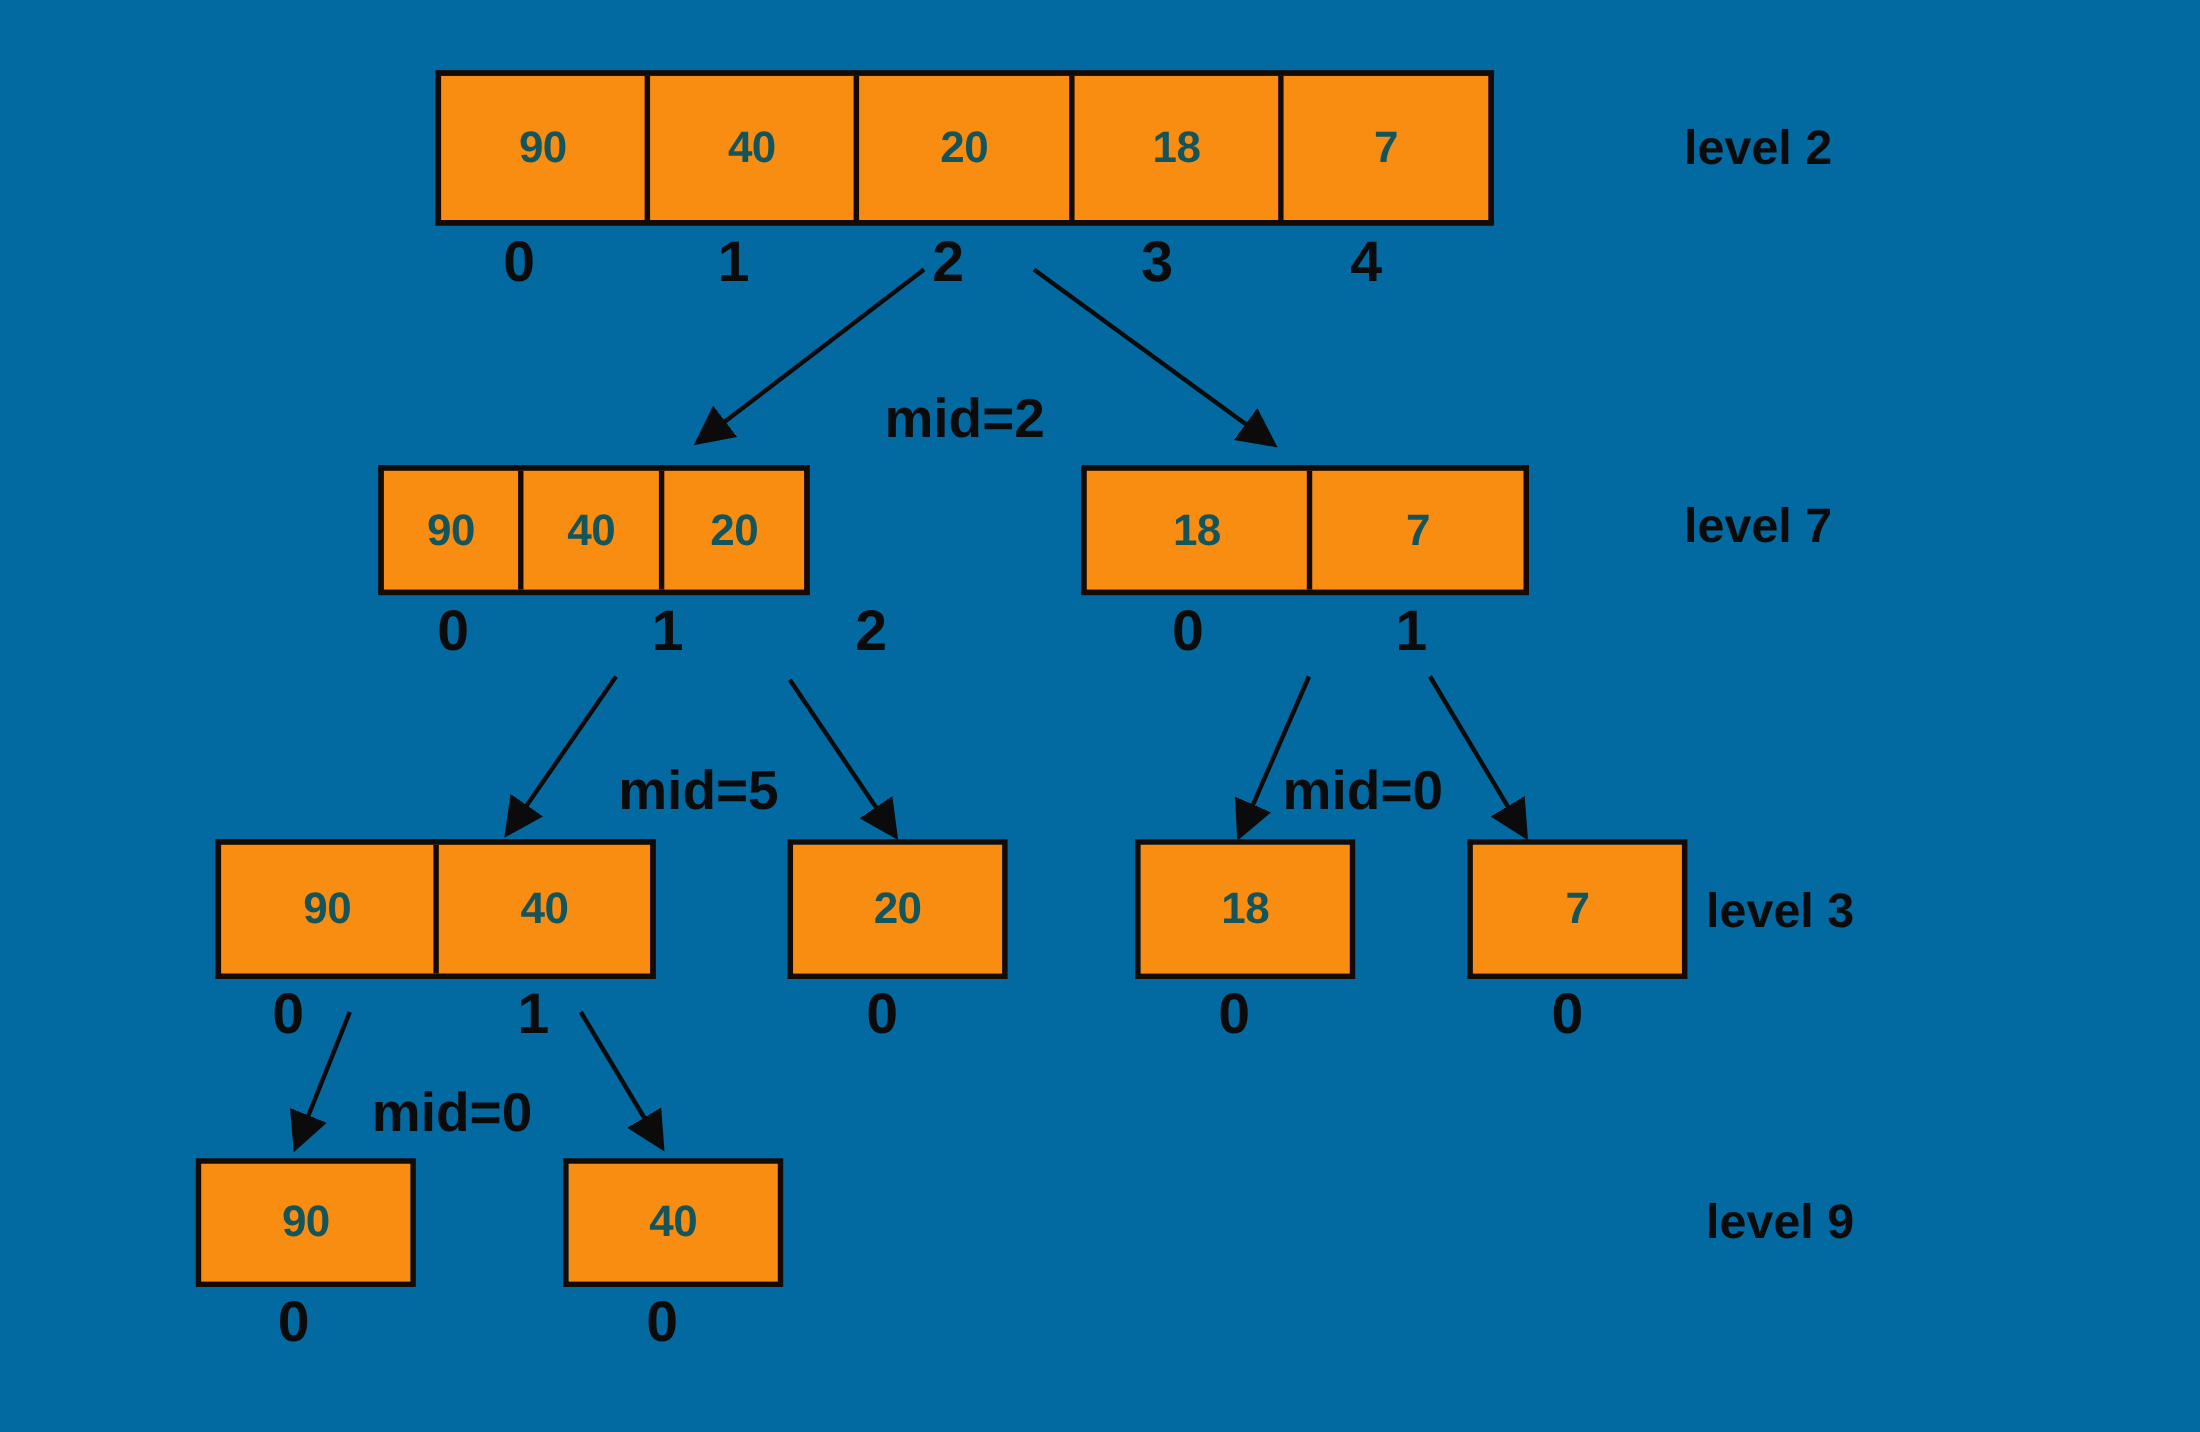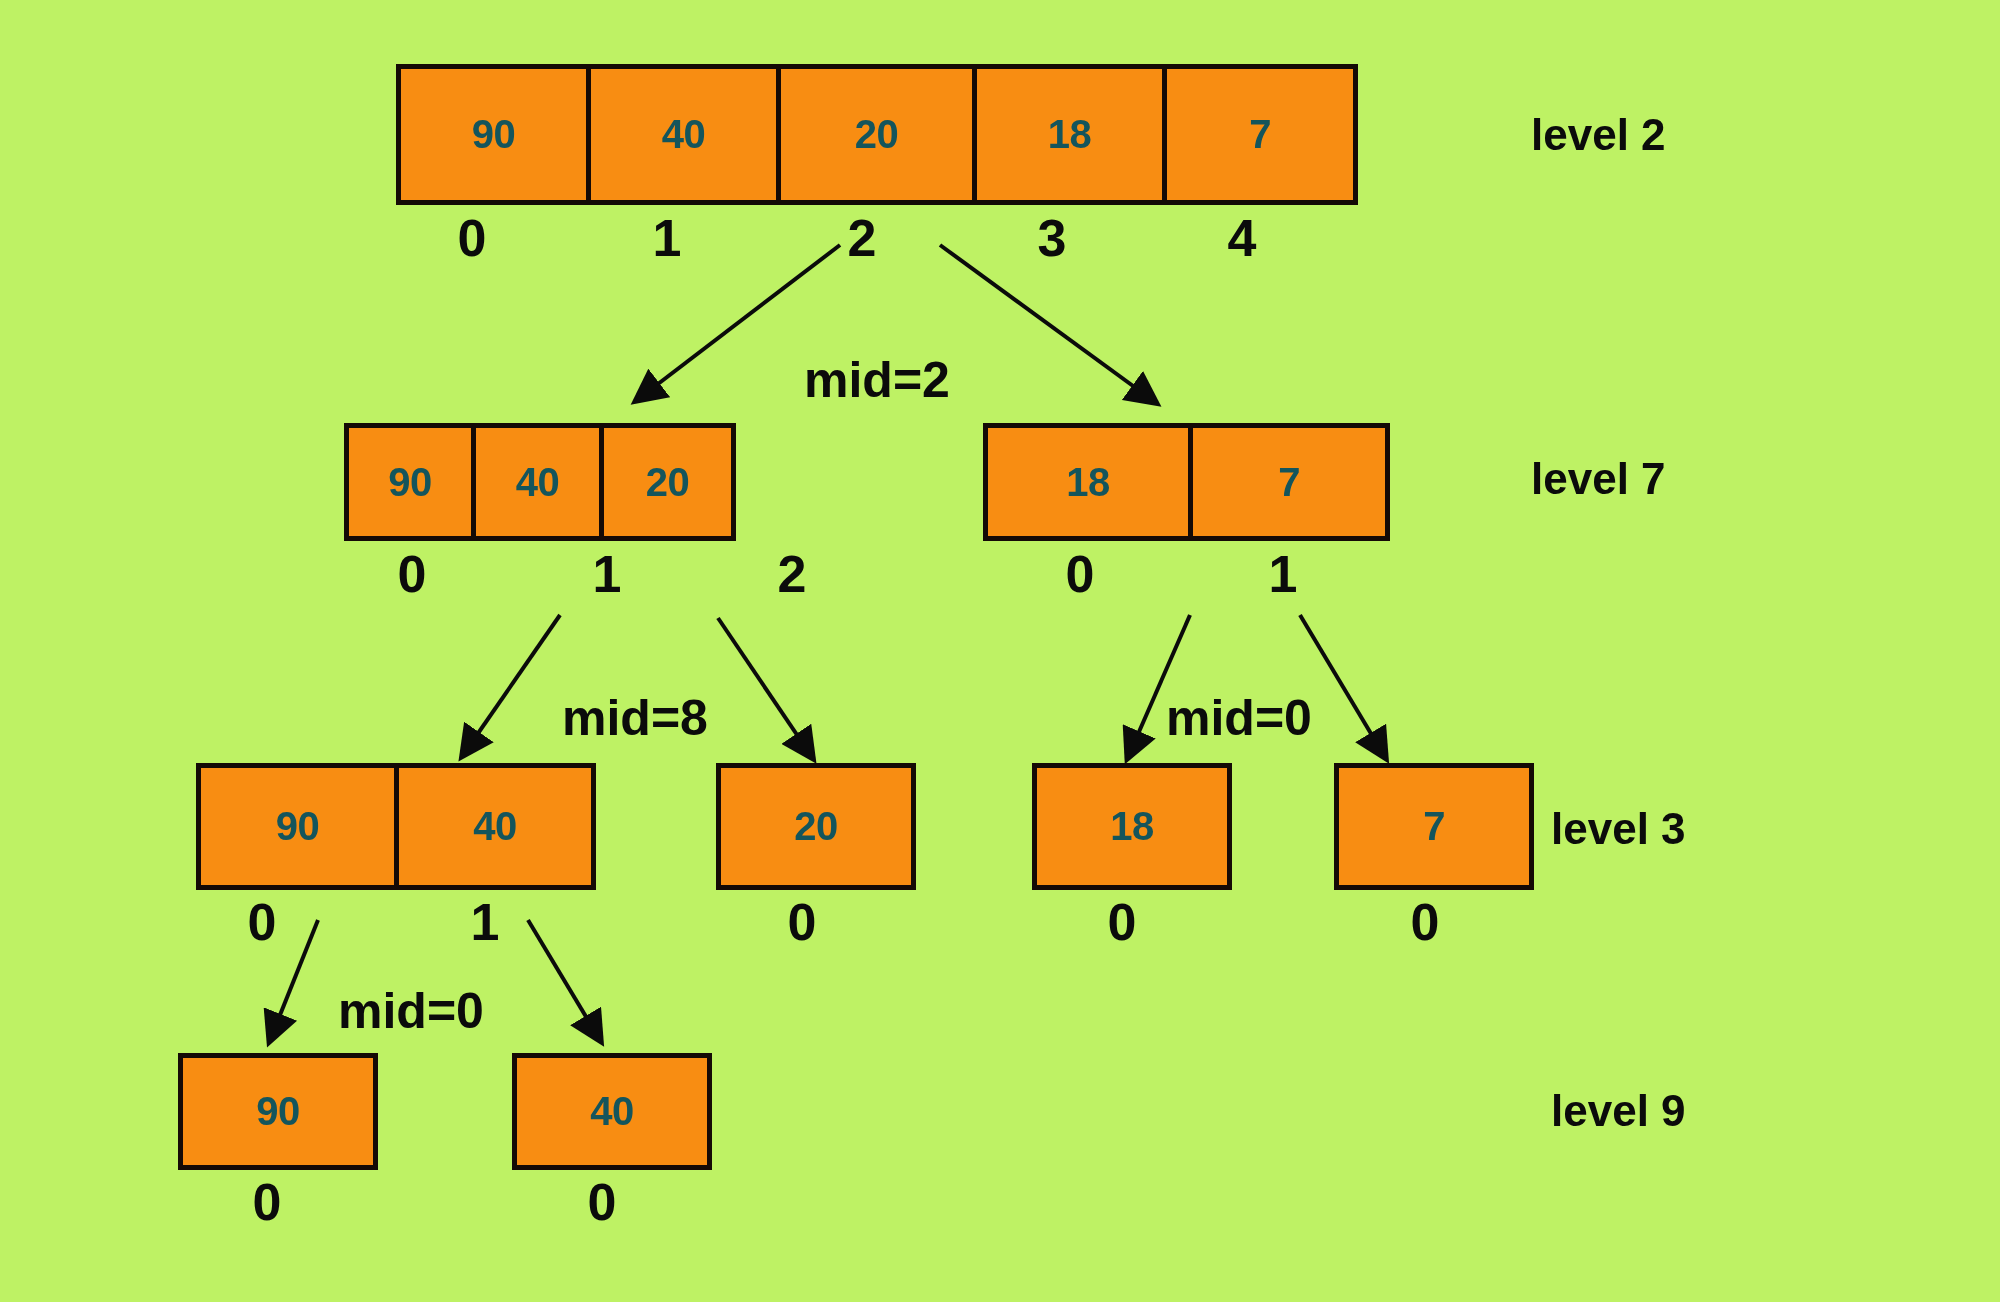--- a/index.html
+++ b/index.html
@@ -4,21 +4,21 @@
 <style>
   html, body {
     margin: 0;
     padding: 0;
     background: #ffffff;
   }
   #stage {
     position: relative;
     width: 2000px;
     height: 1302px;
-    background: #bef264;
+    background: #0369a1;
     font-family: "Liberation Sans", sans-serif;
     overflow: hidden;
   }
   
   .array-group {
     position: absolute;
     display: flex;
     box-sizing: border-box;
     border: 5px solid #140a06;
     background: #140a06;
@@ -131,21 +131,21 @@
 
   <div class="array-group" style="left:983px; top:423px; width:407px; height:118px;">
     <div class="cell" style="width:205px;">18</div>
     <div class="cell" style="width:192px;">7</div>
   </div>
   <div class="idx" style="left:1050px; top:548px;">0</div>
   <div class="idx" style="left:1253px; top:548px;">1</div>
 
   <div class="level" style="left:1531px; top:457px;">level 7</div>
 
-  <div class="mid" style="left:562px; top:693px;">mid=8</div>
+  <div class="mid" style="left:562px; top:693px;">mid=5</div>
   <div class="mid" style="left:1166px; top:693px;">mid=0</div>
 
   <div class="array-group" style="left:196px; top:763px; width:400px; height:127px;">
     <div class="cell" style="width:198px;">90</div>
     <div class="cell" style="width:192px;">40</div>
   </div>
   <div class="idx" style="left:232px; top:896px;">0</div>
   <div class="idx" style="left:455px; top:896px;">1</div>
 
   <div class="array-group" style="left:716px; top:763px; width:200px; height:127px;">

